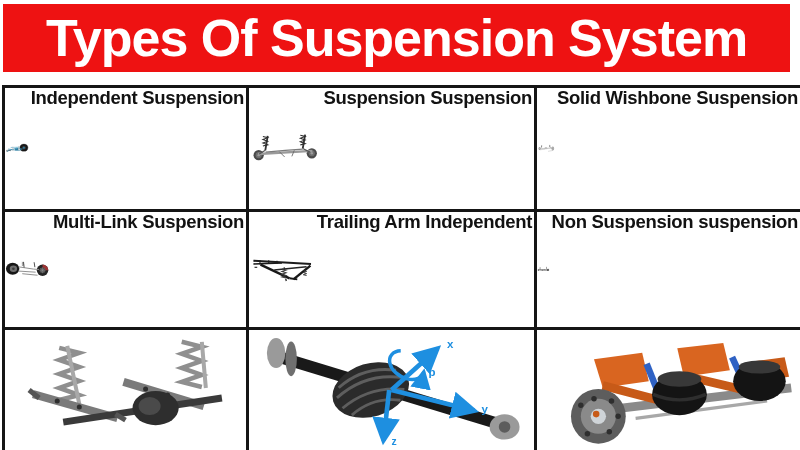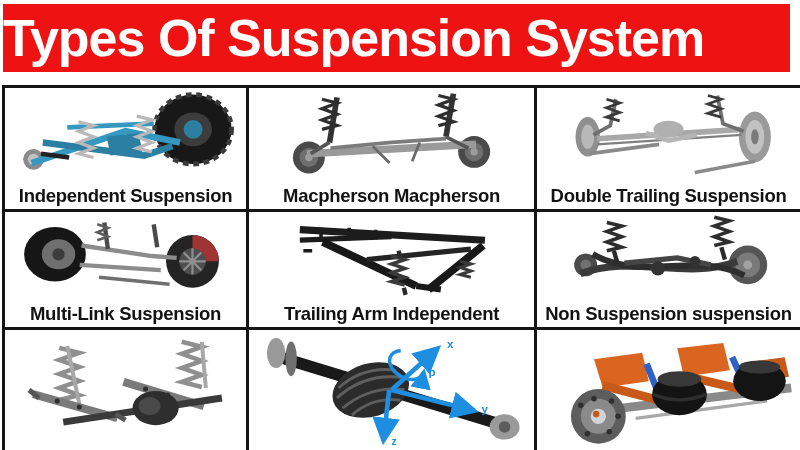--- a/index.html
+++ b/index.html
@@ -4,38 +4,38 @@
 <style>
   html,body{margin:0;padding:0;}
   body{
     width:800px;height:450px;overflow:hidden;background:#ffffff;
     font-family:"Liberation Sans","DejaVu Sans",sans-serif;
     position:relative;
   }
   
   .banner{
     position:absolute;left:3px;top:4px;width:787px;height:68px;
-    background:#ee1212;display:flex;align-items:center;
+    background:#ee1212;display:flex;align-items:center;justify-content:center;
   }
   .banner h1{
     margin:0;color:#ffffff;font-size:52px;font-weight:bold;
     letter-spacing:-1px;white-space:nowrap;line-height:1;
   }
   
   .grid{
     position:absolute;left:2px;top:85px;right:0;bottom:0;
     display:grid;
     grid-template-columns:244px 288px 1fr;
     grid-template-rows:124px 118px 1fr;
     border-top:3px solid #151515;
     border-left:3px solid #151515;
     background:#ffffff;
   }
   .cell{
-    position:relative;display:flex;flex-direction:column;
+    position:relative;display:flex;flex-direction:row;
     border-right:3px solid #151515;
     border-bottom:3px solid #151515;
     background:#ffffff;overflow:hidden;
   }
   .cell.last-col{border-right:none;}
   .cell.last-row{border-bottom:none;}
   .cell .art{flex:1 1 auto;min-height:0;width:100%;}
   .cell .caption{
     flex:0 0 auto;text-align:center;color:#121212;
     font-size:18.5px;font-weight:bold;letter-spacing:-0.3px;
@@ -89,21 +89,21 @@
       <g transform="translate(46,12)">
           <path d="M0 0 l16 4 l-16 6 l16 6 l-16 6 l16 6 l-16 4" fill="none" stroke="#2e2e2e" stroke-width="3.5"></path>
         </g>
       <path d="M186 6 L178 52" stroke="#333333" stroke-width="6"></path>
       <g transform="translate(170,8)">
           <path d="M0 0 l16 4 l-16 6 l16 6 l-16 6 l16 6 l-16 4" fill="none" stroke="#2e2e2e" stroke-width="3.5"></path>
         </g>
       <path d="M54 58 L34 70 M178 52 L202 64" stroke="#555555" stroke-width="4"></path>
       <path d="M100 62 L118 80 M150 58 L142 78" stroke="#6a6a6a" stroke-width="3"></path>
     </svg>
-    <div class="caption">Macpherson Macpherson</div>
+    <div class="caption">Suspension Suspension</div>
   </div>
 
   <div class="cell last-col">
     <svg class="art" viewBox="0 0 240 104" preserveAspectRatio="xMidYMid meet">
       <ellipse cx="34" cy="52" rx="13" ry="21" fill="#8f8f8f"></ellipse>
       <ellipse cx="34" cy="52" rx="7" ry="13" fill="#b9b9b9"></ellipse>
       <ellipse cx="212" cy="52" rx="17" ry="27" fill="#9a9a9a"></ellipse>
       <ellipse cx="212" cy="52" rx="10" ry="18" fill="#c2c2c2"></ellipse>
       <ellipse cx="212" cy="52" rx="4" ry="8" fill="#7a7a7a"></ellipse>
       <path d="M44 54 L198 44" stroke="#a8a8a8" stroke-width="6"></path>
@@ -113,21 +113,21 @@
           <path d="M0 0 l14 4 l-14 5 l14 5 l-14 5 l14 4" fill="none" stroke="#3a3a3a" stroke-width="3"></path>
         </g>
       <path d="M172 8 L178 38 L200 46" stroke="#6f6f6f" stroke-width="4" fill="none"></path>
       <g transform="translate(162,8)">
           <path d="M0 0 l14 4 l-14 5 l14 5 l-14 5 l14 4" fill="none" stroke="#3a3a3a" stroke-width="3"></path>
         </g>
       <path d="M36 70 L110 60 M212 78 L148 90" stroke="#8a8a8a" stroke-width="4" fill="none"></path>
       <path d="M96 48 L120 56 L150 50" stroke="#b5b5b5" stroke-width="5" fill="none"></path>
       <ellipse cx="120" cy="44" rx="16" ry="9" fill="#b0b0b0"></ellipse>
     </svg>
-    <div class="caption">Double Trailing Suspension</div>
+    <div class="caption">Solid Wishbone Suspension</div>
   </div>
 
   <div class="cell">
     <svg class="art" viewBox="0 0 240 104" preserveAspectRatio="xMidYMid meet">
       <ellipse cx="40" cy="48" rx="35" ry="31" fill="#161616"></ellipse>
       <ellipse cx="44" cy="48" rx="19" ry="17" fill="#6f6f6f"></ellipse>
       <circle cx="44" cy="48" r="7" fill="#3c3c3c"></circle>
       <circle cx="196" cy="56" r="30" fill="#242424"></circle>
       <path d="M196 26 A30 30 0 0 1 226 56 L208 56 A12 12 0 0 0 196 44 Z" fill="#9e3434"></path>
       <circle cx="196" cy="56" r="15" fill="#4e4e4e"></circle>

